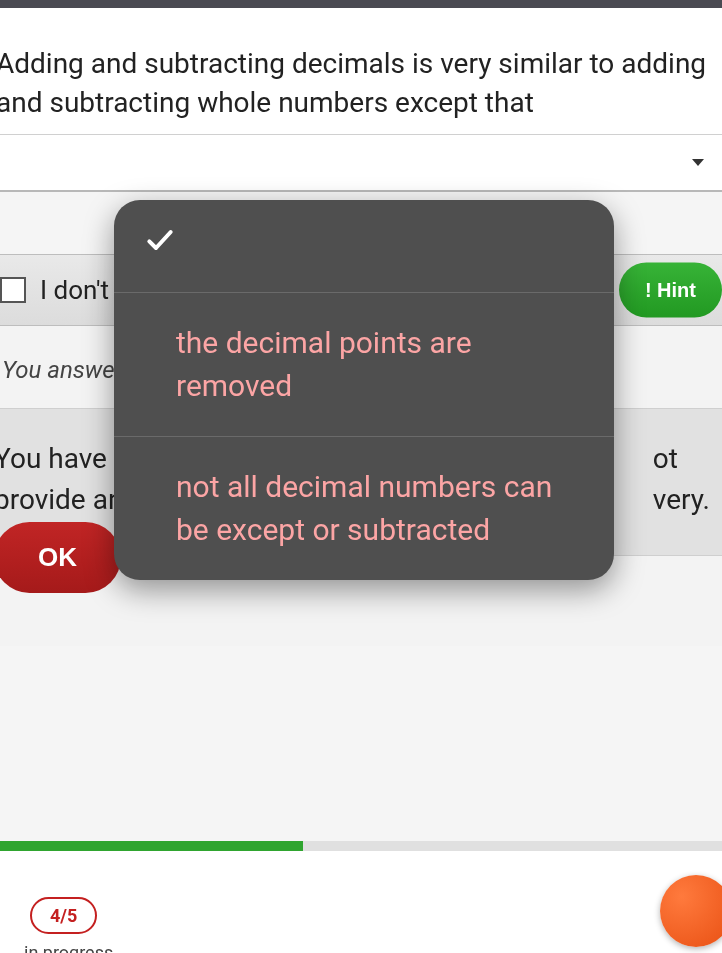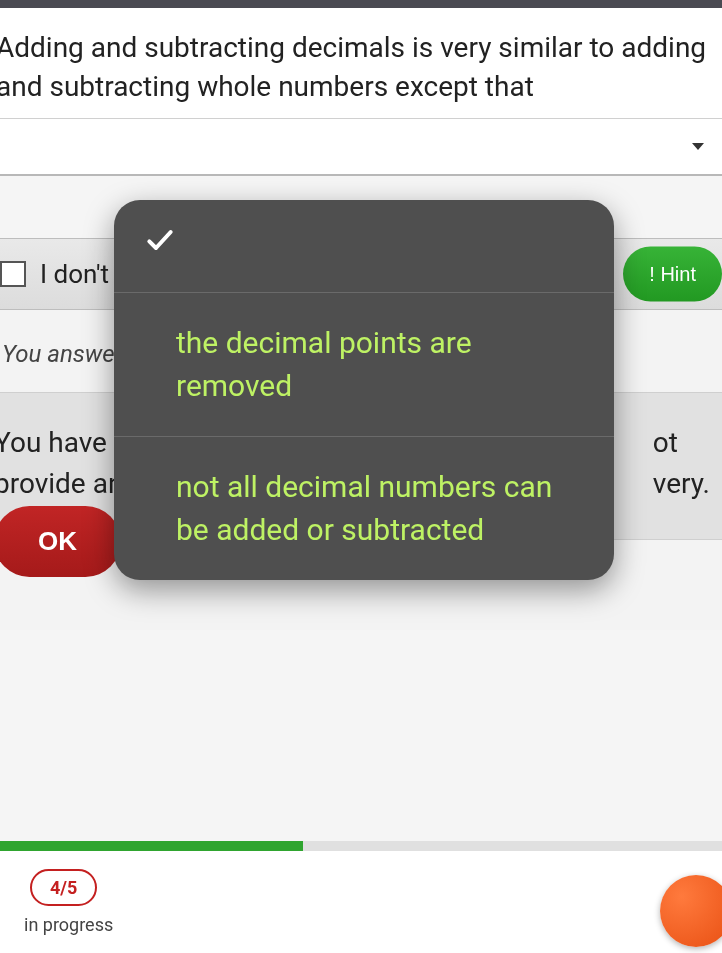--- a/index.html
+++ b/index.html
@@ -7,21 +7,21 @@
   body { background: #f5f5f5; position: relative; }
 
   .topbar {
     height: 8px;
     background: #4a4a52;
     width: 100%;
   }
 
   .question-area {
     background: #ffffff;
-    padding: 20px 0 12px 0;
+    padding: 36px 0 12px 0;
   }
   .question-text {
     font-size: 28px;
     line-height: 1.4;
     color: #222;
     padding: 0 8px 0 0;
     margin-left: -4px;
   }
 
   .select-row {
@@ -66,21 +66,21 @@
   }
   .hint-btn {
     position: absolute;
     right: 0;
     top: 50%;
     transform: translateY(-50%);
     background: #2fa52f;
     background: linear-gradient(#37b337, #229922);
     color: #fff;
     font-size: 20px;
-    font-weight: 400;
+    font-weight: 700;
     border: none;
     border-radius: 30px;
     padding: 16px 26px 16px 26px;
     display: flex;
     align-items: flex-start;
     gap: 4px;
   }
 
   .answered-row {
     background: #f3f3f3;
@@ -146,20 +146,21 @@
     padding: 18px 0 0 30px;
   }
   .progress-pill {
     display: inline-block;
     border: 2px solid #c42020;
     color: #c42020;
     font-weight: 700;
     font-size: 18px;
     border-radius: 20px;
     padding: 6px 18px;
+    margin-top: 28px;
   }
   .progress-status {
     margin-top: 8px;
     font-size: 18px;
     color: #444;
     margin-left: -6px;
   }
   .fab {
     position: absolute;
     right: -10px;
@@ -179,21 +180,21 @@
     width: 500px;
     background: #4f4f4f;
     border-radius: 26px;
     box-shadow: 0 10px 30px rgba(0,0,0,0.4);
     overflow: hidden;
     z-index: 100;
   }
   .dropdown-item {
     padding: 28px 30px 28px 62px;
     border-top: 1px solid #6a6a6a;
-    color: #bef264;
+    color: #fca5a5;
     font-size: 30px;
     line-height: 1.45;
     position: relative;
   }
   .dropdown-item:first-child {
     border-top: none;
     padding: 24px 30px 24px 30px;
   }
   .dropdown-item .check {
     color: #fff;
@@ -258,15 +259,15 @@
     <span class="check">
       <svg viewBox="0 0 24 24" fill="none" stroke="white" stroke-width="3" stroke-linecap="round" stroke-linejoin="round">
           <polyline points="4 13 9 18 20 6"></polyline>
         </svg>
     </span>
   </div>
   <div class="dropdown-item">
     <span>the decimal points are removed</span>
   </div>
   <div class="dropdown-item">
-    <span>not all decimal numbers can be added or subtracted</span>
+    <span>not all decimal numbers can be except or subtracted</span>
   </div>
 </div>
 
 </body></html>

